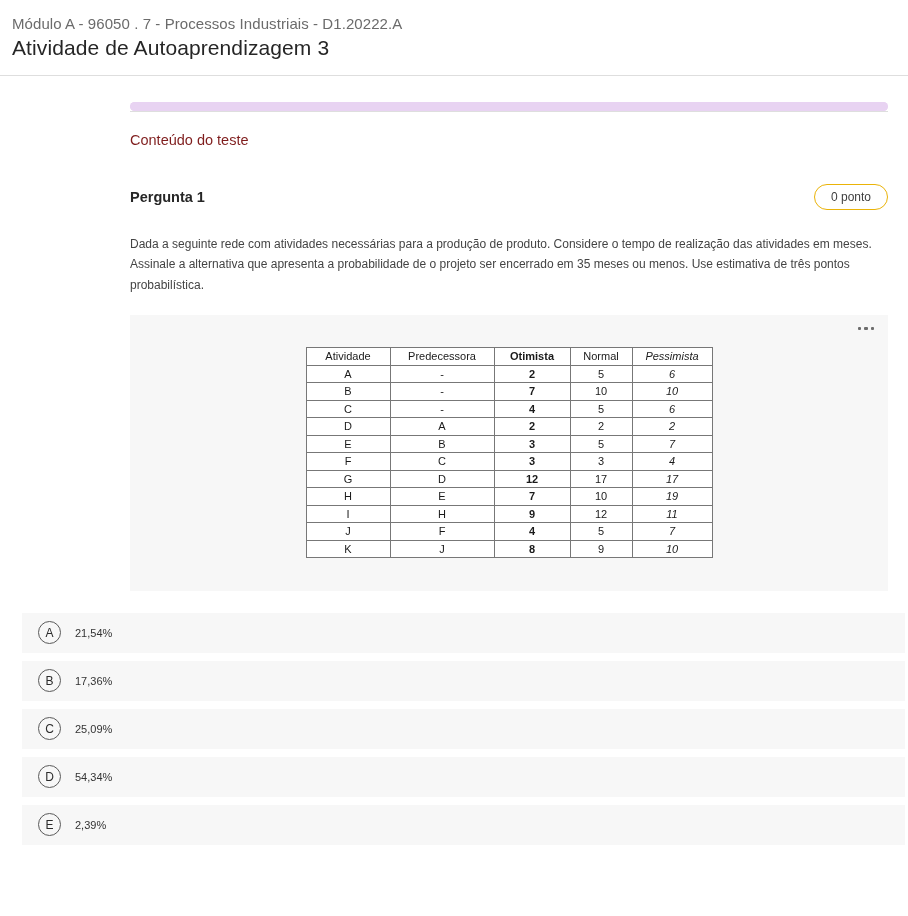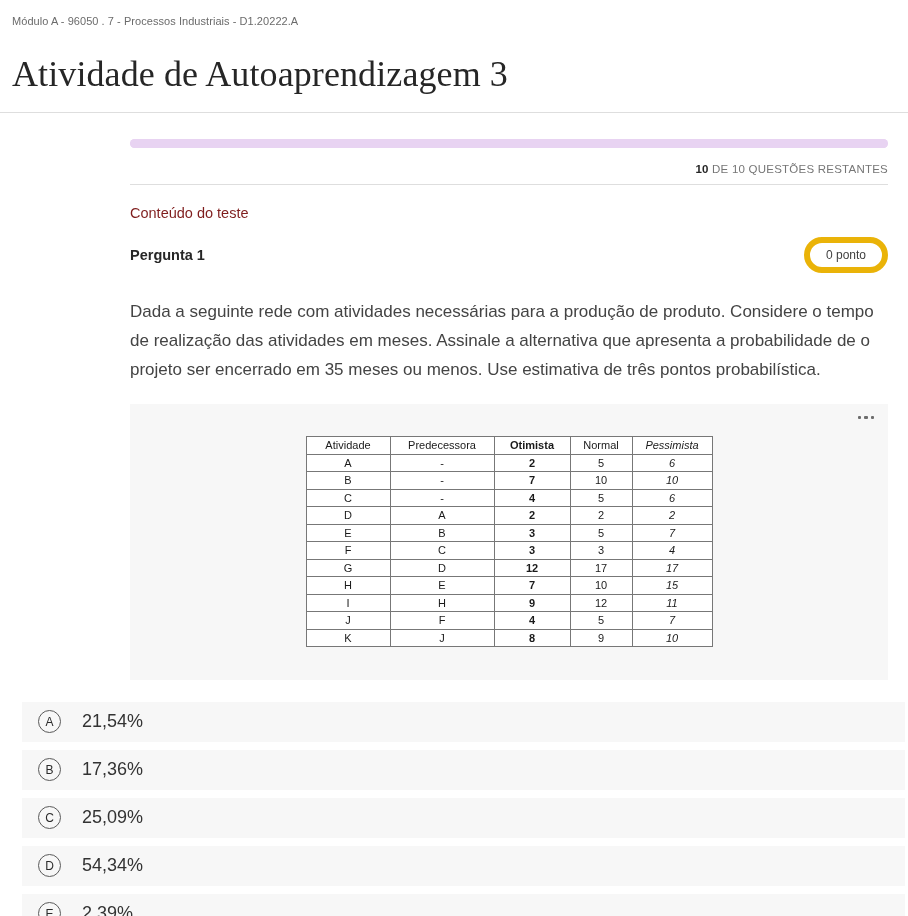--- a/index.html
+++ b/index.html
@@ -12,32 +12,32 @@
     color: #262626;
     overflow: hidden;
   }
 
   
   .page-header {
     padding: 14px 0 0 12px;
     background: #ffffff;
   }
   .breadcrumb {
-    font-size: 11px;
+    font-size: 15px;
     color: #6b6b6b;
     letter-spacing: .005em;
     line-height: 1.3;
   }
   .page-title {
-    font-family: Liberation Serif, serif;
-    font-size: 36px;
+    font-family: Liberation Sans, sans-serif;
+    font-size: 21px;
     font-weight: 400;
     color: #262626;
     line-height: 1.35;
-    margin-top: 22px;
+    margin-top: 0;
     letter-spacing: .1px;
   }
   .header-rule {
     width: 908px;
     height: 1px;
     background: #dedede;
     margin-top: 13px;
   }
 
   
@@ -82,40 +82,40 @@
   .test-content-label {
     font-size: 14.5px;
     color: #7f1d1d;
     margin-top: 20px;
   }
 
   .question-head {
     display: flex;
     align-items: center;
     justify-content: space-between;
-    margin-top: 16px;
+    margin-top: 36px;
   }
   .question-number {
     font-size: 14.5px;
     font-weight: 700;
     color: #262626;
   }
   .points-badge {
-    border: 6px solid #eab308;
+    border: 1px solid #eab308;
     border-radius: 999px;
     padding: 5px 16px;
     font-size: 12px;
     color: #3f3f3f;
     background: #ffffff;
     white-space: nowrap;
   }
 
   .question-text {
     margin-top: 24px;
-    font-size: 17px;
+    font-size: 12px;
     line-height: 1.72;
     color: #444444;
     width: 758px;
   }
 
   
   .image-block {
     position: relative;
     margin-top: 19px;
     width: 758px;
@@ -189,43 +189,40 @@
     border: 1px solid #5a5a5a;
     border-radius: 50%;
     display: flex;
     align-items: center;
     justify-content: center;
     font-size: 12px;
     color: #2b2b2b;
     background: #f7f7f7;
   }
   .option-text {
-    margin-left: 21px;
-    font-size: 18px;
+    margin-left: 14px;
+    font-size: 11px;
     color: #333333;
   }
 </style>
 </head>
 <body>
 
 <div class="page-header">
   <div class="breadcrumb">Módulo A - 96050 . 7 - Processos Industriais - D1.20222.A</div>
   <h1 class="page-title">Atividade de Autoaprendizagem 3</h1>
 </div>
 <div class="header-rule"></div>
 
 <div class="assessment">
 
   <div class="progress-track">
     <div class="progress-fill" id="progress-fill" style="width: 100%;"></div>
   </div>
 
-  <div class="questions-remaining">
-    <span class="count">10</span><span> DE 10 QUESTÕES RESTANTES</span>
-  </div>
 
   <div class="section-rule"></div>
 
   <div class="test-content-label">Conteúdo do teste</div>
 
   <div class="question-head">
     <div class="question-number">Pergunta 1</div>
     <div class="points-badge">0 ponto</div>
   </div>
 
@@ -296,21 +293,21 @@
             <td class="c-predecessora">D</td>
             <td class="c-otimista">12</td>
             <td class="c-normal">17</td>
             <td class="c-pessimista">17</td>
           </tr>
           <tr>
             <td class="c-atividade">H</td>
             <td class="c-predecessora">E</td>
             <td class="c-otimista">7</td>
             <td class="c-normal">10</td>
-            <td class="c-pessimista">15</td>
+            <td class="c-pessimista">19</td>
           </tr>
           <tr>
             <td class="c-atividade">I</td>
             <td class="c-predecessora">H</td>
             <td class="c-otimista">9</td>
             <td class="c-normal">12</td>
             <td class="c-pessimista">11</td>
           </tr>
           <tr>
             <td class="c-atividade">J</td>

